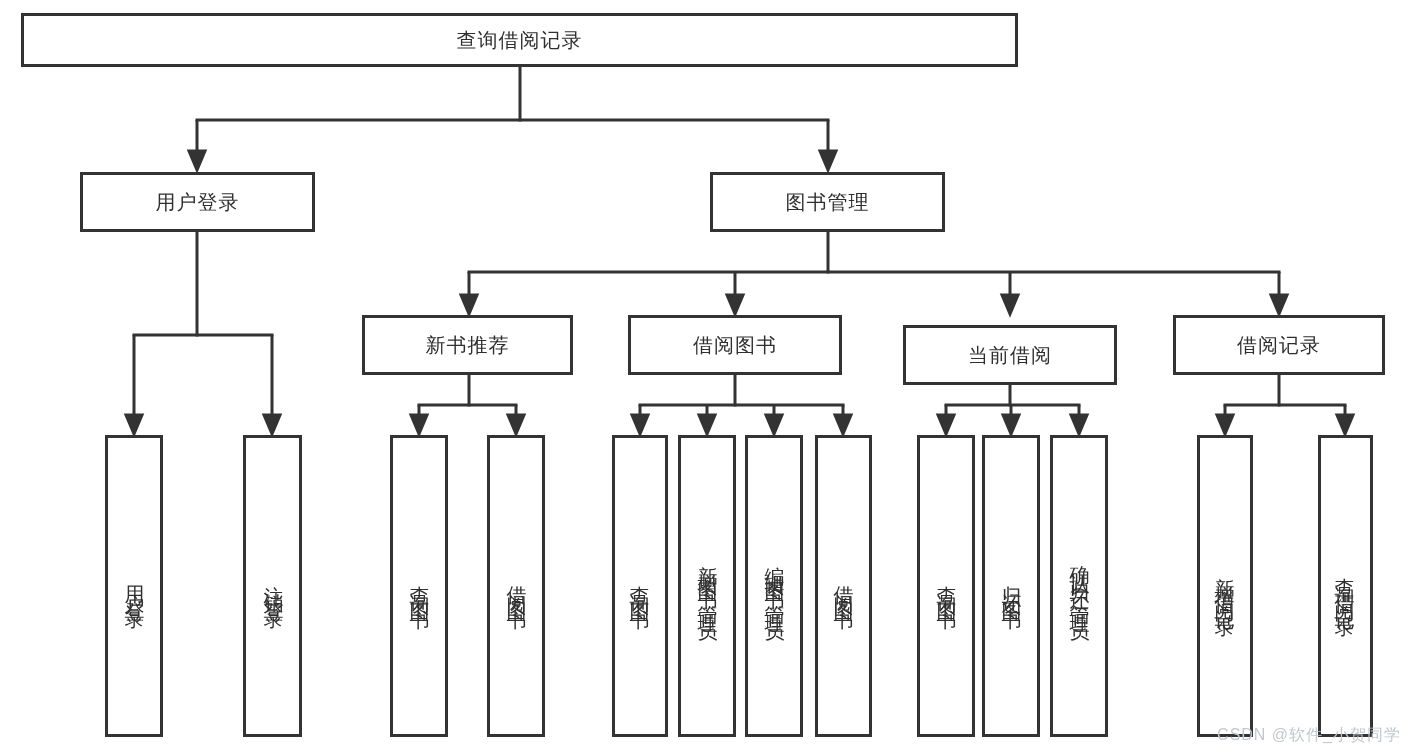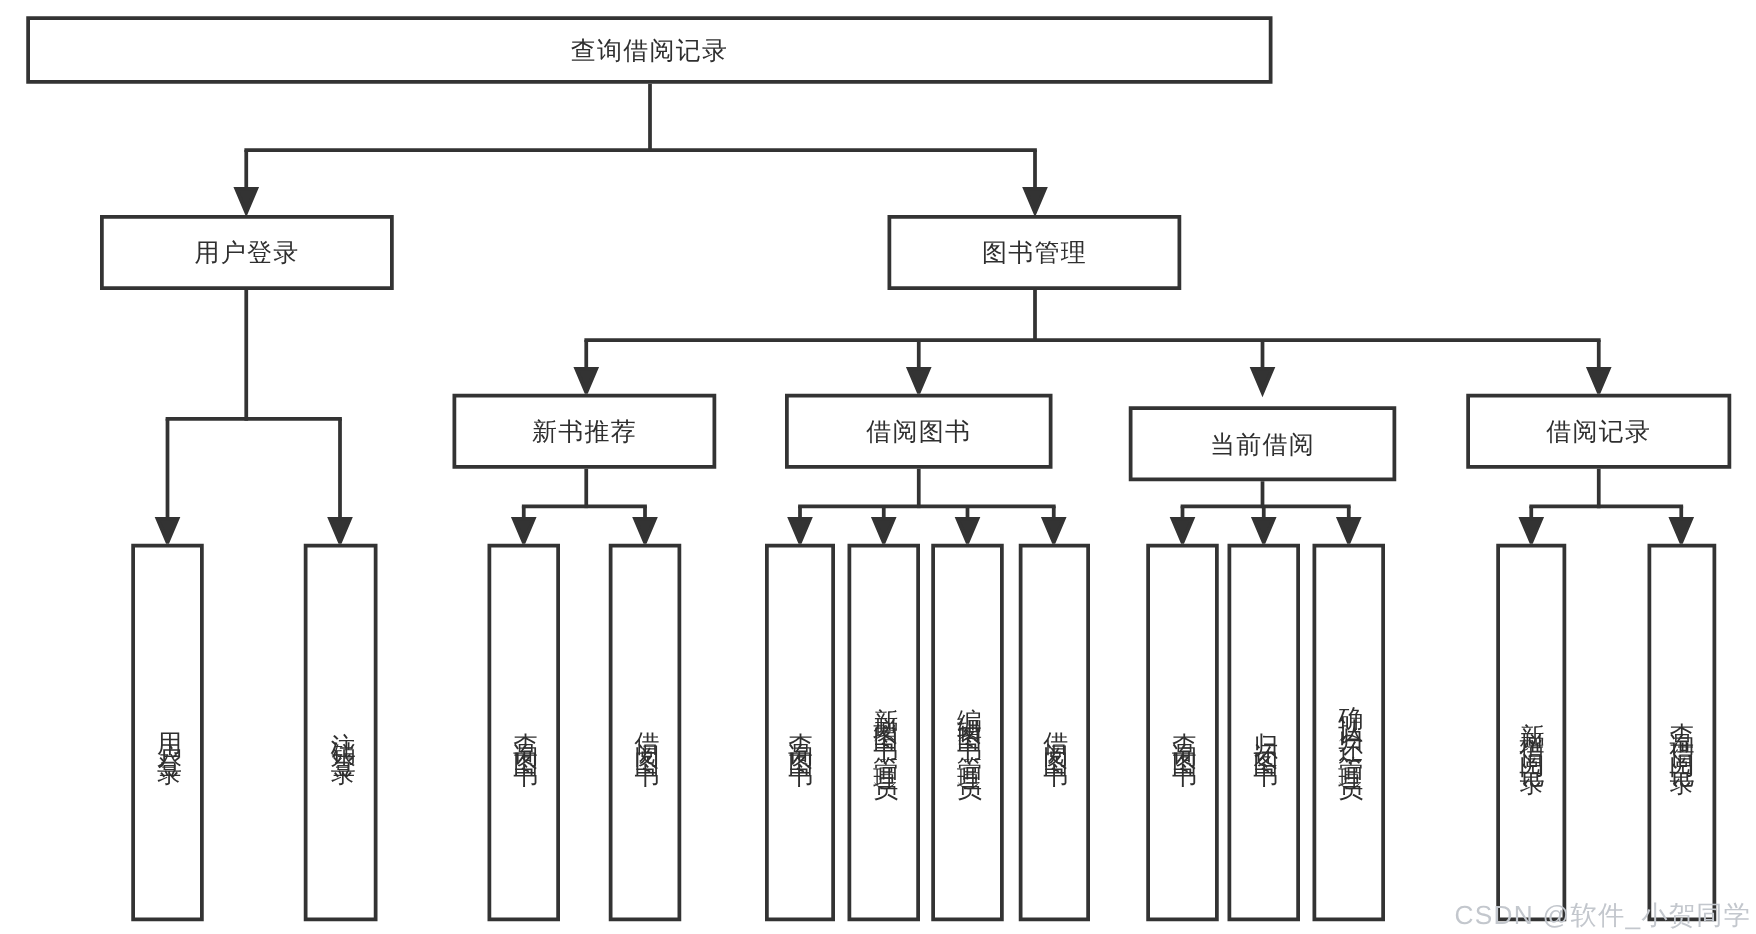--- a/index.html
+++ b/index.html
@@ -32,21 +32,21 @@
     letter-spacing:8px;
     top:435px;height:302px;
   }
   .vnode .vtxt{
     display:inline-block;
     line-height:50px; 
   }
   #watermark{
     position:absolute;
     right:4px;bottom:1px;
-    font-size:21px;
+    font-size:16px;
     color:#c3c7cd;
     letter-spacing:1px;
     z-index:3;
     white-space:nowrap;
   }
 </style>
 </head>
 <body>
 
 <div id="stage">

